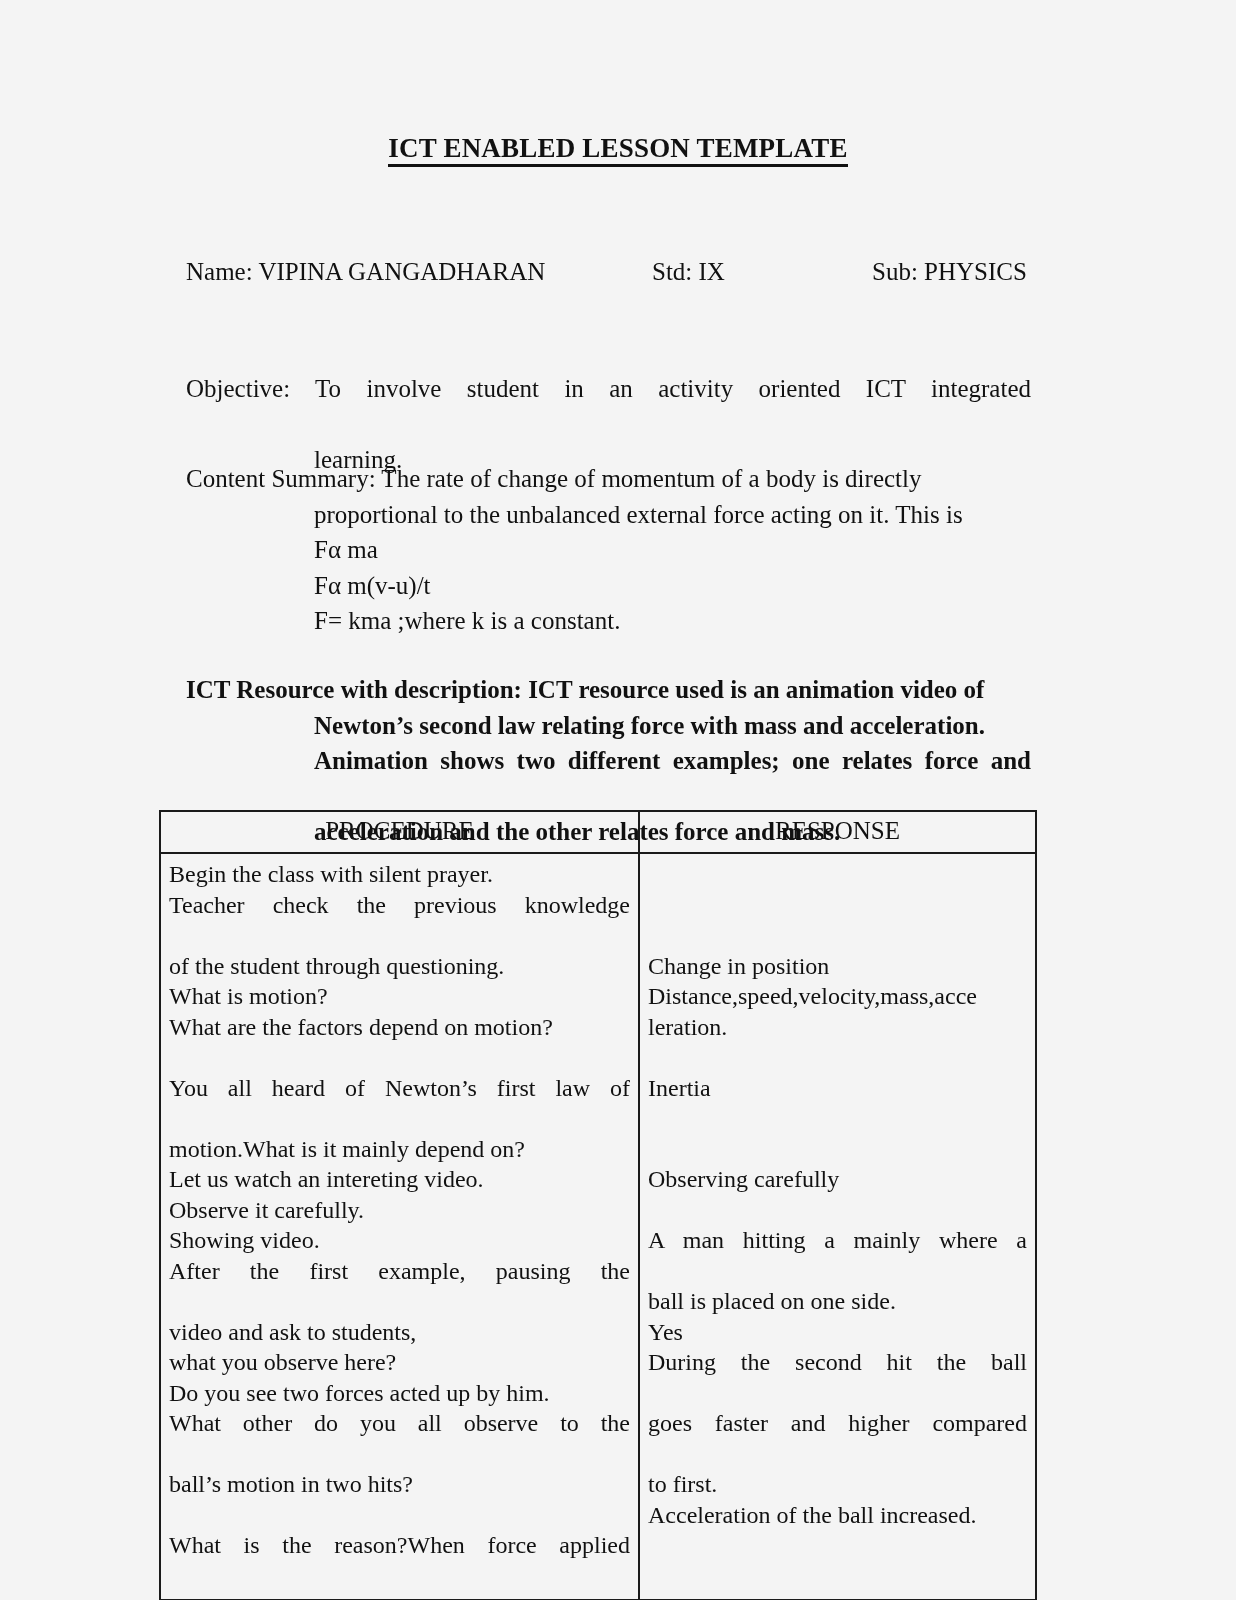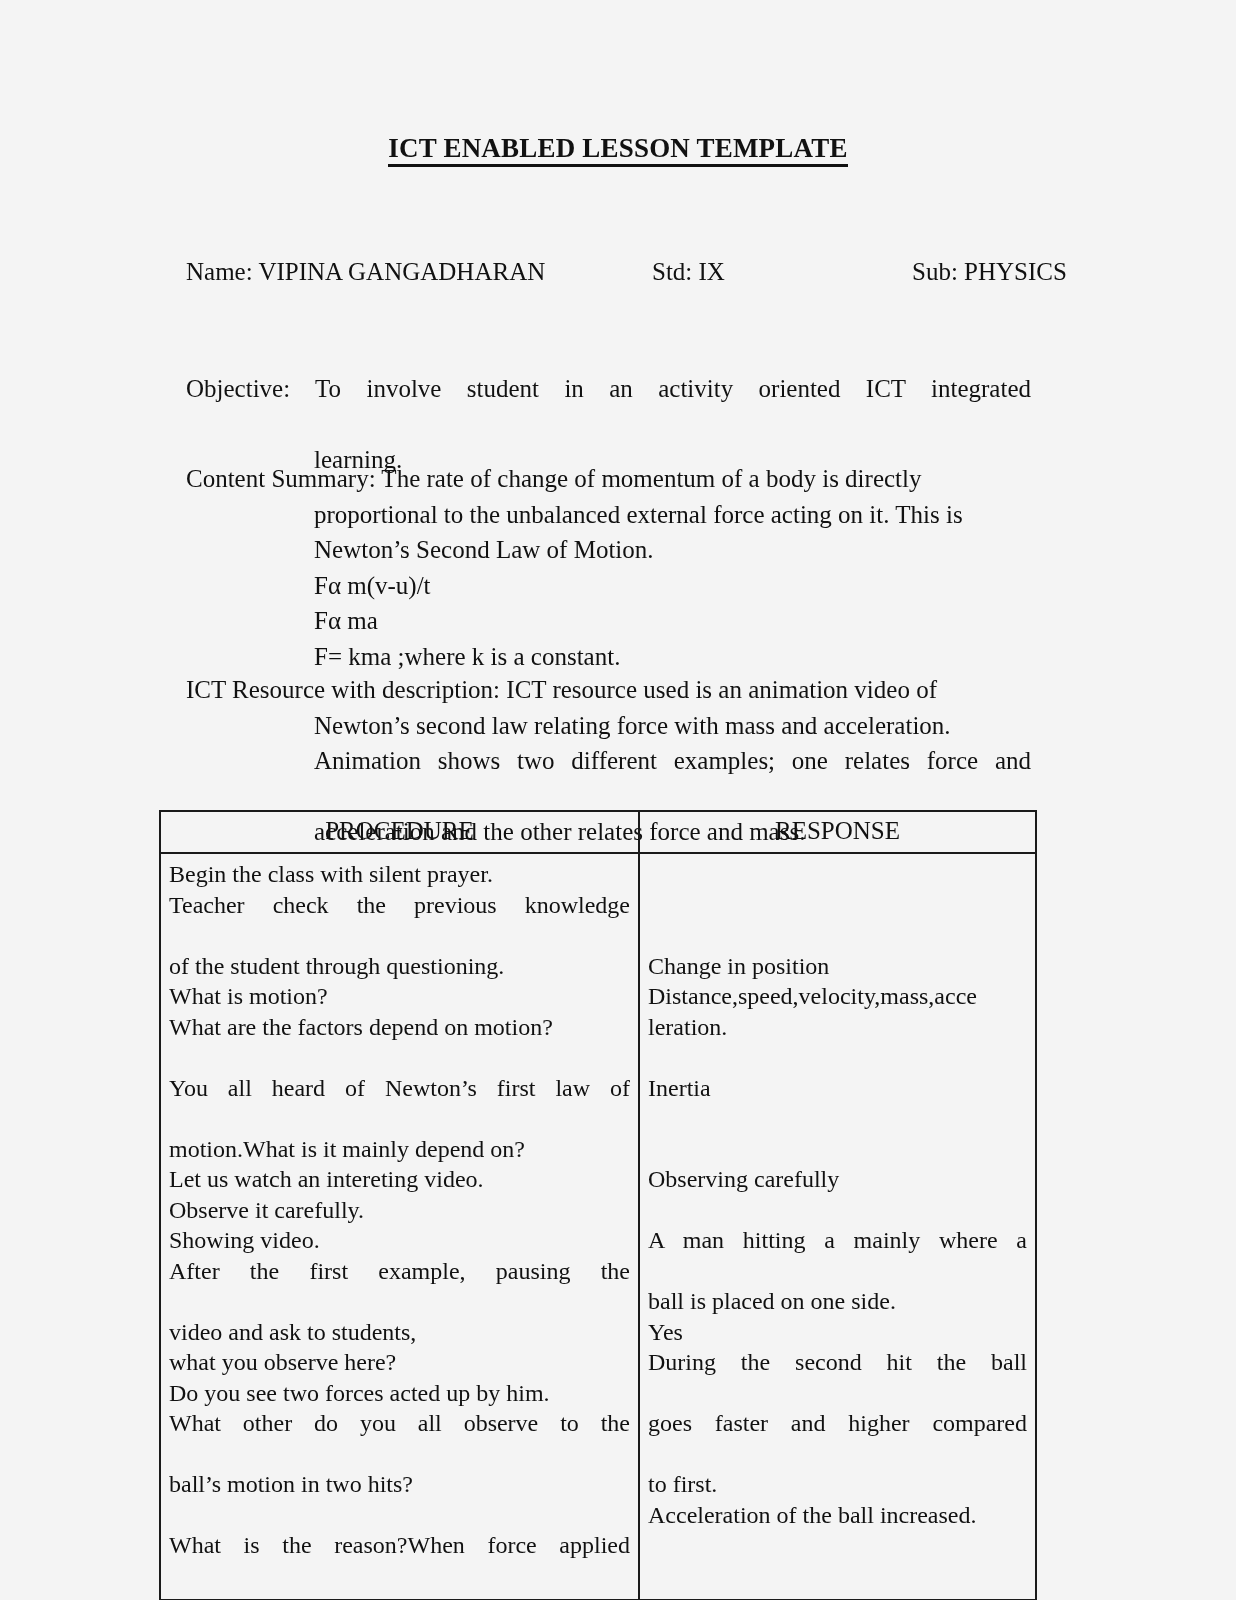--- a/index.html
+++ b/index.html
@@ -38,33 +38,33 @@
     left: 186px;
     width: 850px;
   }
   .meta-row {
     position: relative;
     height: 54px;
     font-size: 25px;
   }
   .meta-row .c1 { position: absolute; left: 0; top: 0; white-space: nowrap; }
   .meta-row .c2 { position: absolute; left: 466px; top: 0; white-space: nowrap; }
-  .meta-row .c3 { position: absolute; left: 726px; top: 0; white-space: nowrap; }
+  .meta-row .c3 { position: absolute; left: 686px; top: 0; white-space: nowrap; }
   .meta-row .c2-wide { position: absolute; left: 379px; top: 0; white-space: nowrap; }
 
   .field-block {
     position: absolute;
     left: 186px;
     width: 845px;
     font-size: 25px;
     line-height: 35.5px;
   }
   .field-block.objective { top: 371px; }
   .field-block.content   { top: 461px; }
-  .field-block.ict       { top: 672px; }
+  .field-block.ict       { top: 672px; font-weight: bold; }
 
   .just {
     text-align: justify;
     text-justify: inter-word;
   }
   .just::after {
     content: "";
     display: inline-block;
     width: 100%;
   }
@@ -133,23 +133,22 @@
   </div>
 
   <div class="field-block objective">
     <div class="just">Objective: To involve student in an activity oriented ICT integrated</div>
     <div class="hang nojust">learning.</div>
   </div>
 
   <div class="field-block content">
     <div class="nojust">Content Summary: The rate of change of momentum of a body is directly</div>
     <div class="hang nojust">proportional to the unbalanced external force acting on it. This is</div>
-    <div class="hang nojust">Newton’s Second Law of Motion.</div>
+    <div class="eq">Fα ma</div>
     <div class="eq">Fα m(v-u)/t</div>
-    <div class="eq">Fα ma</div>
     <div class="eq">F= kma ;where k is a constant.</div>
   </div>
 
   <div class="field-block ict">
     <div class="nojust">ICT Resource with description: ICT resource used is an animation video of</div>
     <div class="hang nojust">Newton’s second law relating force with mass and acceleration.</div>
     <div class="hang just">Animation shows two different examples; one relates force and</div>
     <div class="hang nojust">acceleration and the other relates force and mass.</div>
   </div>
 

